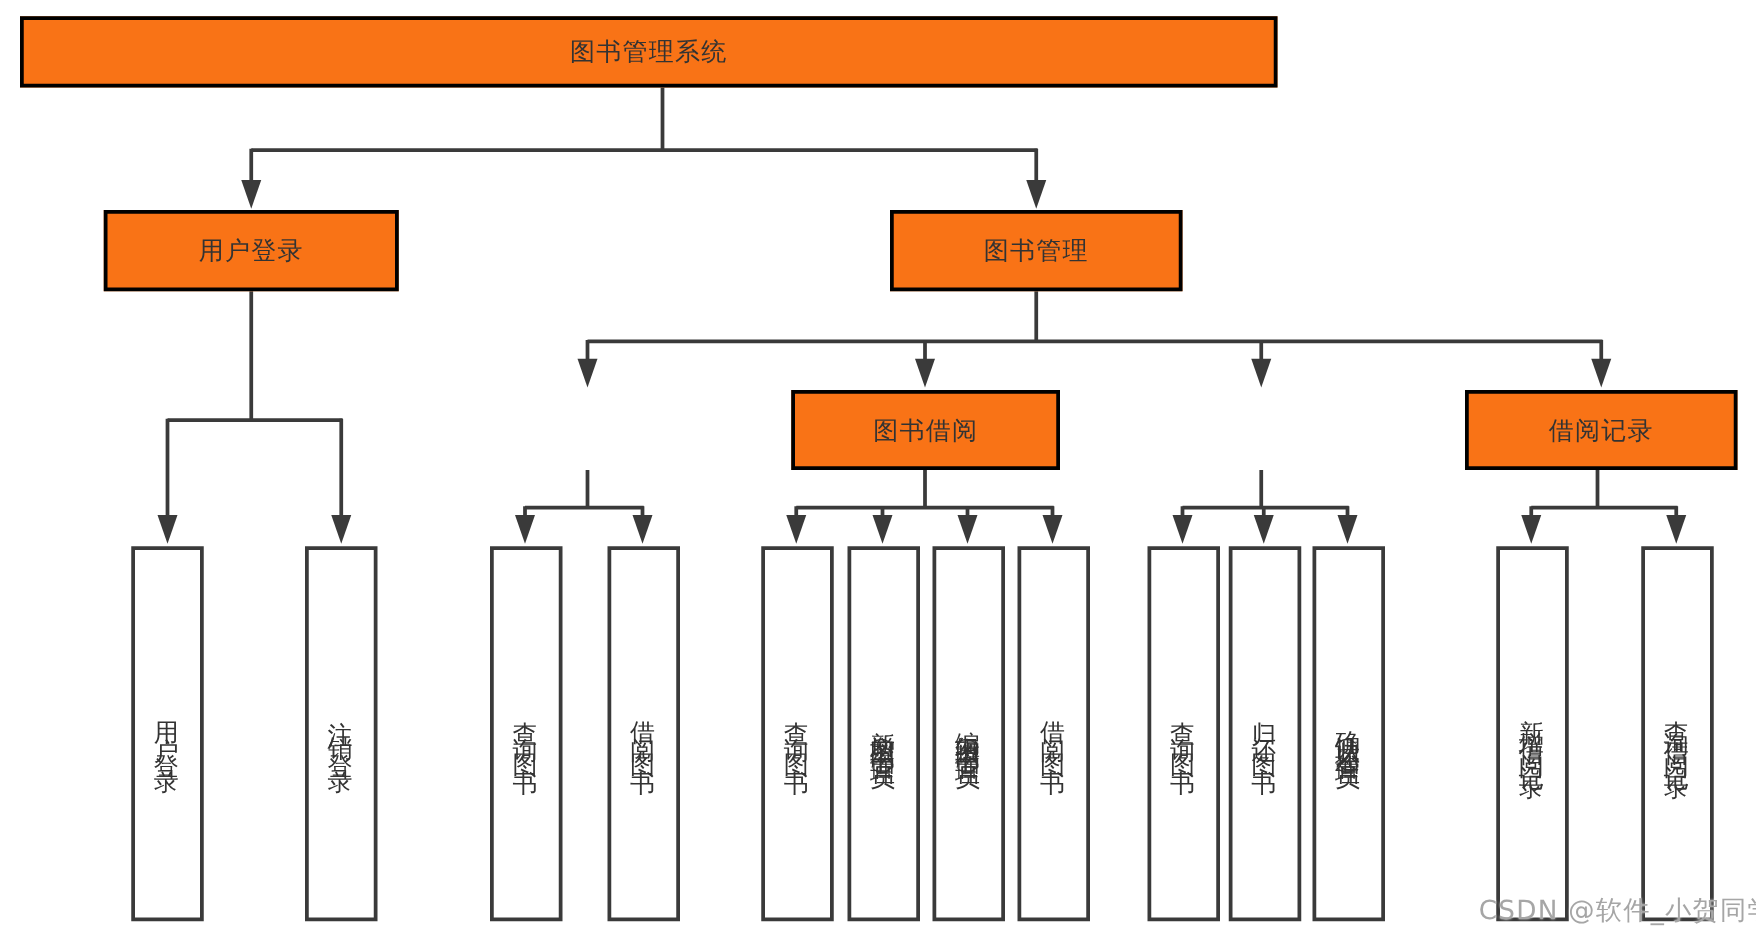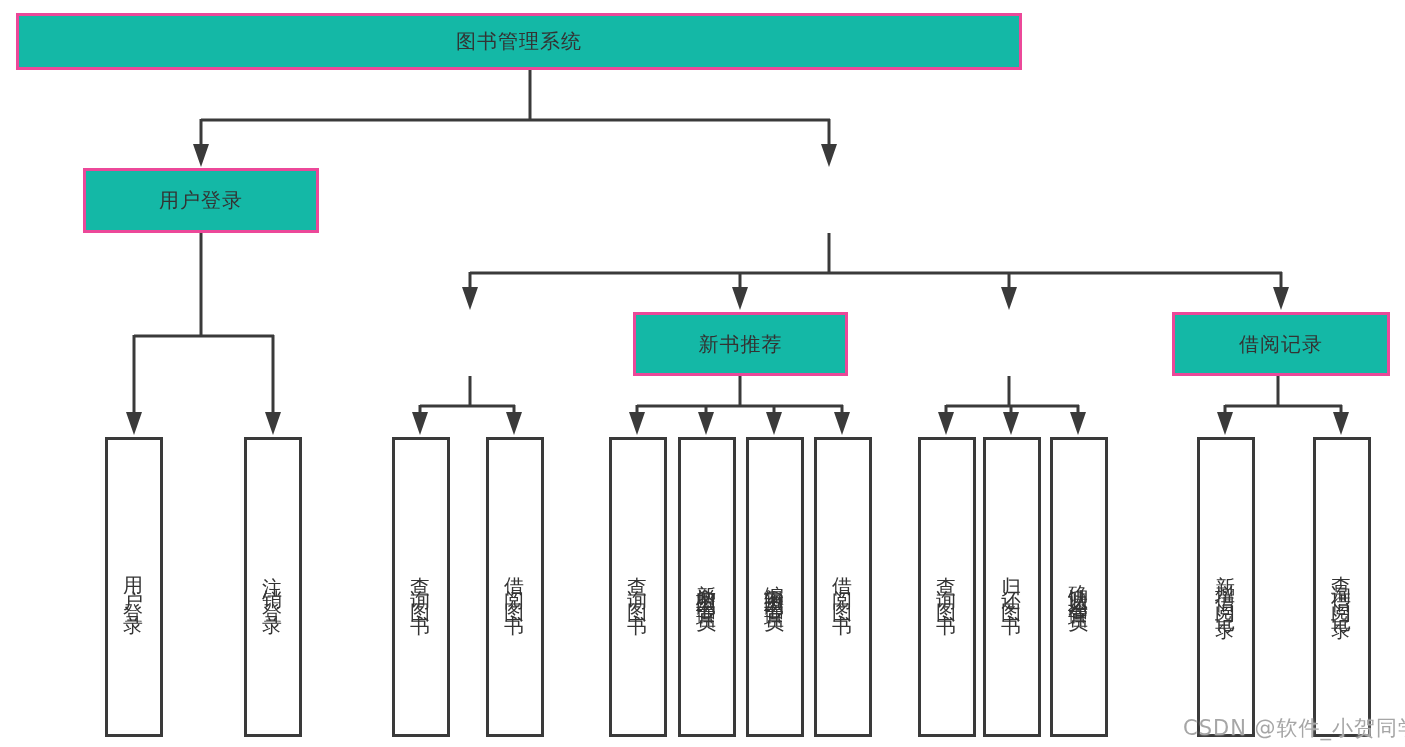--- a/index.html
+++ b/index.html
@@ -18,22 +18,22 @@
   #wires {
     position: absolute;
     left: 0; top: 0;
     width: 1405px;
     height: 747px;
     z-index: 1;
   }
   .node {
     position: absolute;
     box-sizing: border-box;
-    background: #14b8a6;
-    border: 3px solid #ec4899;
+    background: #f97316;
+    border: 3px solid #000000;
     display: flex;
     align-items: center;
     justify-content: center;
     color: #333333;
     font-size: 20px;
     z-index: 2;
     letter-spacing: 1px;
   }
   .leaf {
     position: absolute;
@@ -170,23 +170,26 @@
     </g>
   </svg>
 
   <div class="node" id="n-root">
     <span>图书管理系统</span>
   </div>
 
   <div class="node" id="n-login">
     <span>用户登录</span>
   </div>
+  <div class="node" id="n-mgmt">
+    <span>图书管理</span>
+  </div>
 
   <div class="node" id="n-borrow">
-    <span>新书推荐</span>
+    <span>图书借阅</span>
   </div>
   <div class="node" id="n-records">
     <span>借阅记录</span>
   </div>
 
   <div class="leaf" id="lf-user-login">
     <span class="vtext sp-wide">用户登录</span>
   </div>
   <div class="leaf" id="lf-logout">
     <span class="vtext sp-wide">注销登录</span>

